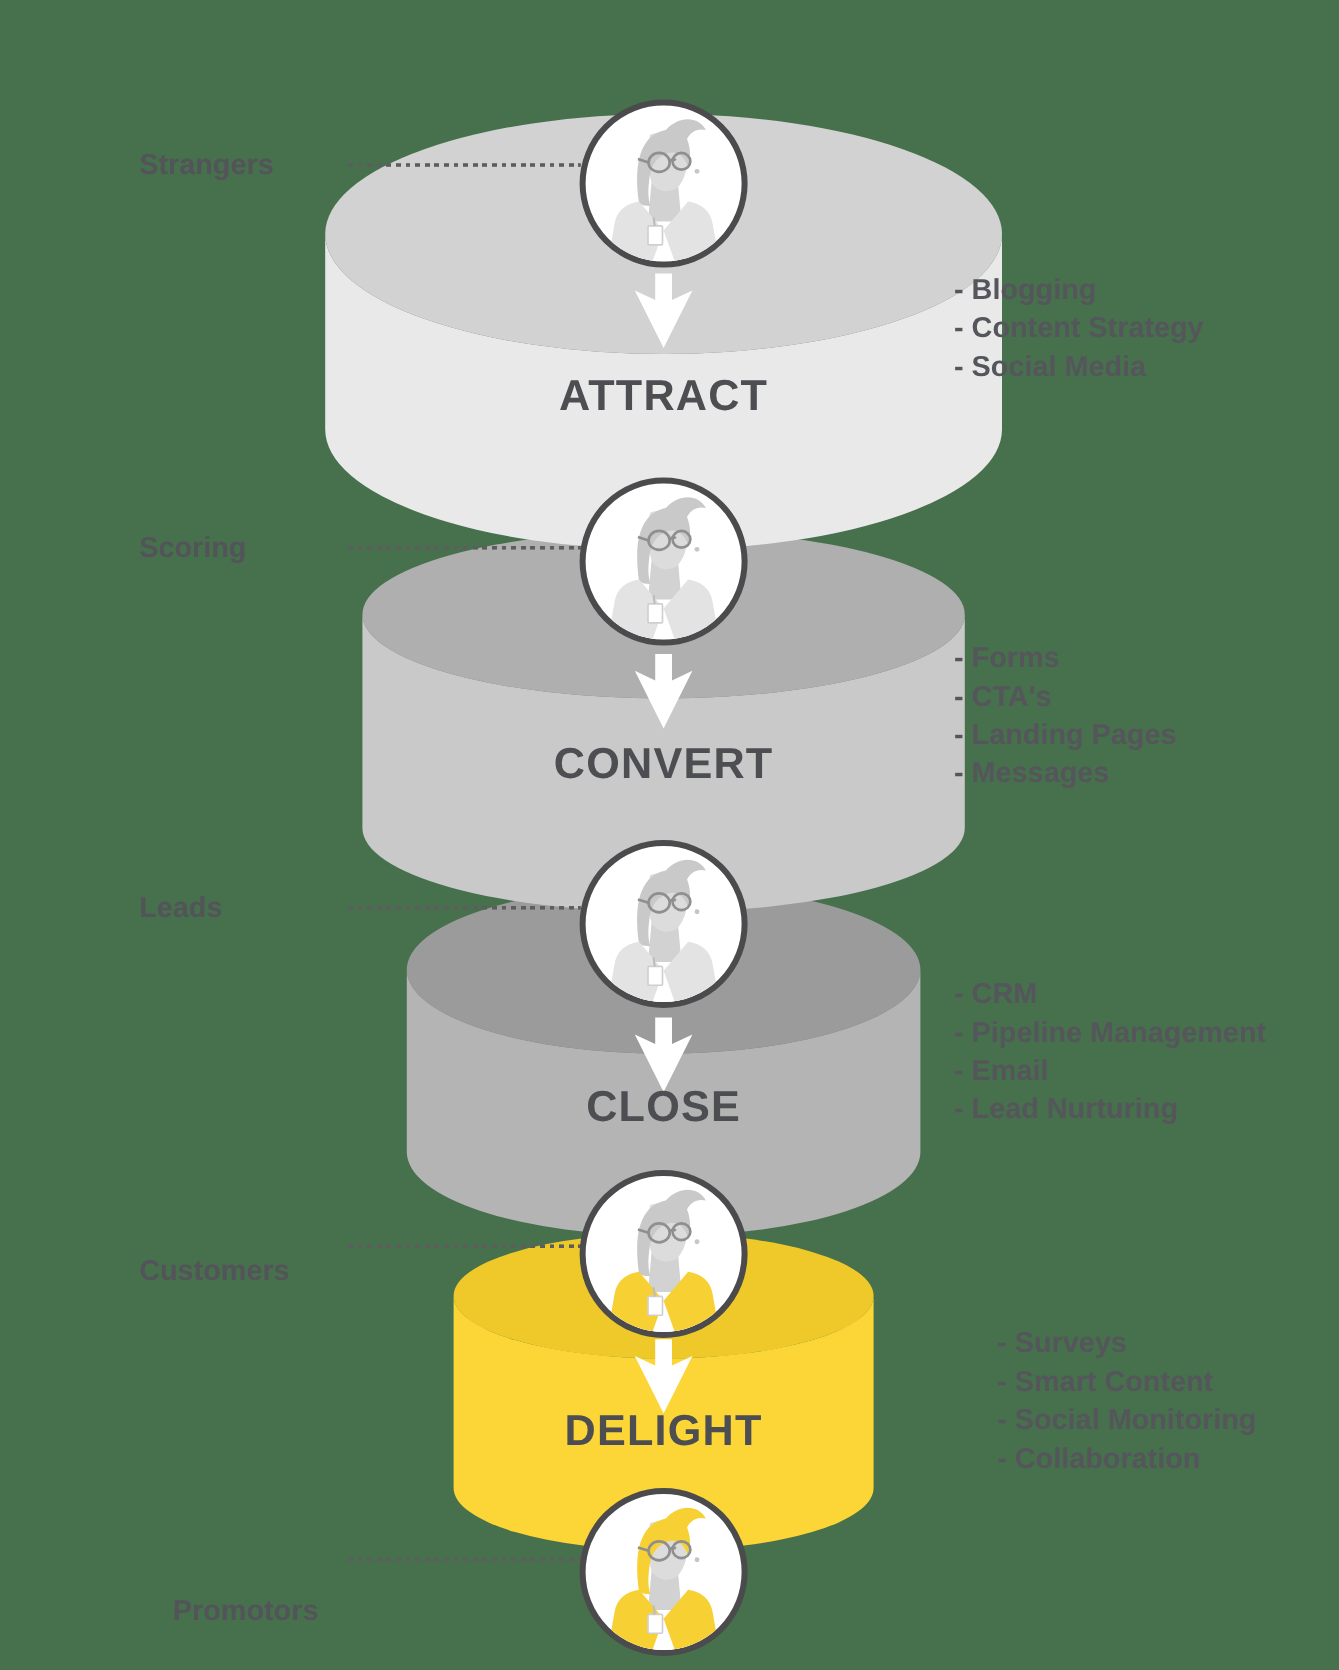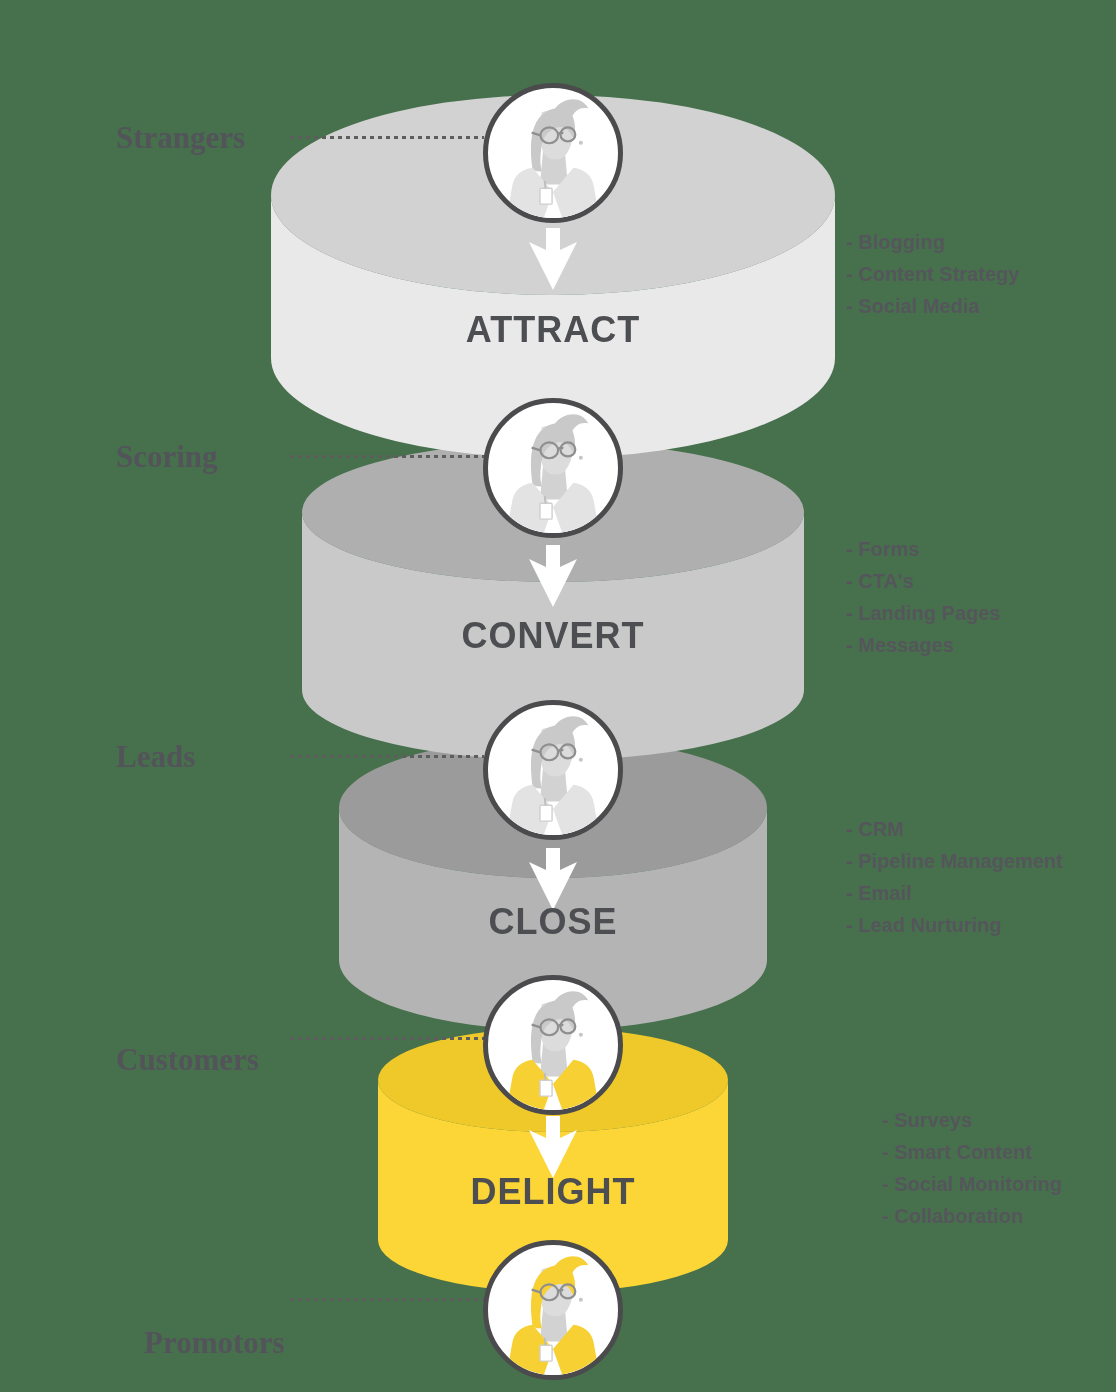--- a/index.html
+++ b/index.html
@@ -10,28 +10,28 @@
     --persona-gray:#C9C9C9; --persona-yellow:#F7D134; --persona-skin:#DCDCDC;
     --persona-skin-dark:#D2D2D2; --persona-jacket-gray:#E3E3E3;
   }
   html,body{margin:0;padding:0;background:var(--background);}
   .canvas{position:relative;width:1116px;height:1392px;background:var(--background);
     overflow:hidden;font-family:"Liberation Sans",sans-serif;}
   .layer{position:absolute;left:0;top:0;}
   .stage-label{position:absolute;left:353px;width:400px;text-align:center;
     font-size:36px;font-weight:bold;letter-spacing:1px;color:var(--stage-text);line-height:44px;}
   .stage-label-1{top:308px;} .stage-label-2{top:614px;} .stage-label-3{top:900px;} .stage-label-4{top:1170px;}
-  .audience-label{position:absolute;left:116px;font-family:Liberation Serif, serif;
-    font-size:31px;font-weight:bold;color:var(--audience-text);line-height:38px;z-index:6;}
+  .audience-label{position:absolute;left:116px;font-family:Liberation Sans, sans-serif;
+    font-size:24px;font-weight:bold;color:var(--audience-text);line-height:38px;z-index:6;}
   .audience-1{top:119px;} .audience-2{top:438px;} .audience-3{top:738px;} .audience-4{top:1021px;margin-top:20px;} .audience-5{top:1324px;margin-left:28px;}
   .leader{position:absolute;left:290px;width:194px;height:3px;z-index:5;
     background:repeating-linear-gradient(90deg,var(--dotted-line) 0 4px,transparent 4px 8px);}
   .leader-1{top:136px;} .leader-2{top:455px;} .leader-3{top:755px;} .leader-4{top:1037px;} .leader-5{top:1298px;}
-  .tactics{position:absolute;left:846px;margin:0;padding:0;list-style:none;
-    font-size:20px;font-weight:bold;color:var(--tactic-text);line-height:32px;white-space:nowrap;}
+  .tactics{position:absolute;left:795px;margin:0;padding:0;list-style:none;
+    font-size:24px;font-weight:bold;color:var(--tactic-text);line-height:32px;white-space:nowrap;}
   .tactics-1{top:226px;} .tactics-2{top:533px;} .tactics-3{top:813px;} .tactics-4{top:1104px;margin-left:36px;}
   .avatar{position:absolute;width:130px;height:130px;border-radius:50%;
     border:5px solid var(--circle-border);background:#fff;overflow:hidden;z-index:7;box-sizing:content-box;}
   .avatar svg{display:block;width:130px;height:130px;}
   .avatar-1{left:483px;top:83px;} .avatar-2{left:483px;top:398px;} .avatar-3{left:483px;top:700px;}
   .avatar-4{left:483px;top:975px;} .avatar-5{left:483px;top:1240px;}
   .hair{fill:var(--persona-gray);} .jacket{fill:var(--persona-jacket-gray);}
   .hair-yellow .hair{fill:var(--persona-yellow);}
   .jacket-yellow .jacket{fill:var(--persona-yellow);}
   .skin{fill:var(--persona-skin);} .skin-dark{fill:var(--persona-skin-dark);}

